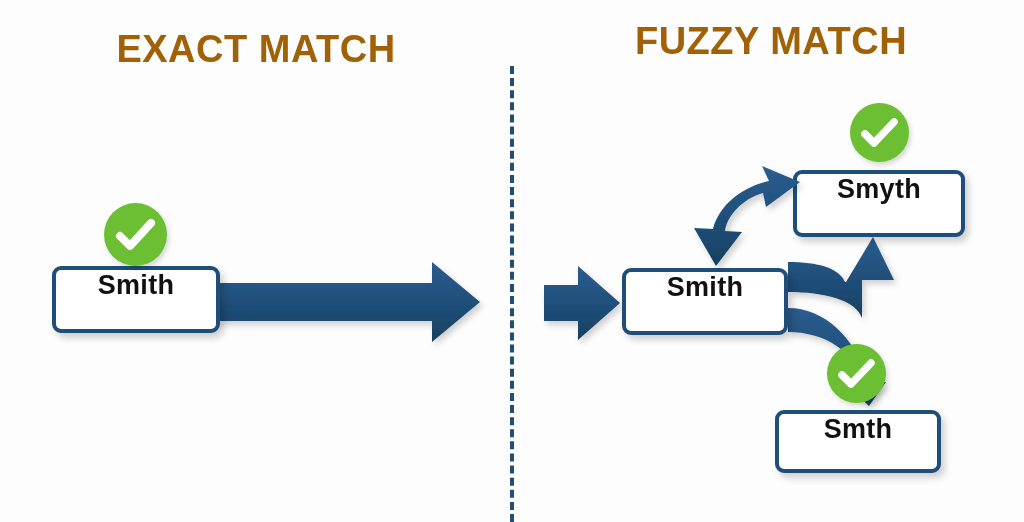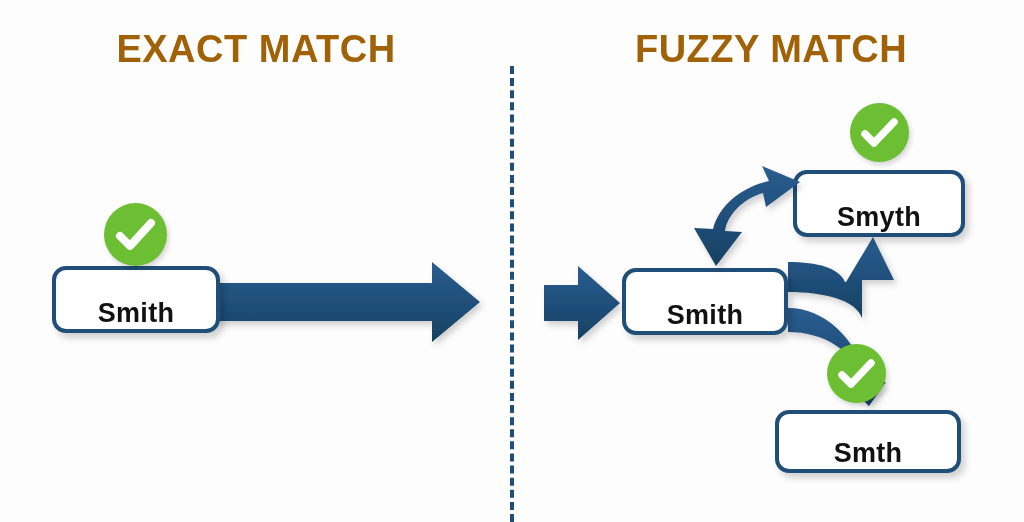--- a/index.html
+++ b/index.html
@@ -26,56 +26,56 @@
     font-size: 38px;
     font-weight: bold;
     color: #a16207;
     letter-spacing: 0.5px;
     text-align: center;
     white-space: nowrap;
     transform: translateX(-50%);
     font-family: "Liberation Sans", sans-serif;
   }
   #title-exact { left: 256px; top: 28px; }
-  #title-fuzzy { left: 771px; top: 28px; text-align: right; }
+  #title-fuzzy { left: 771px; top: 20px; text-align: right; }
 
   
   #divider {
     position: absolute;
     left: 510px;
     top: 66px;
     width: 0;
     height: 456px;
     border-left: 4px dashed #1f4e79;
   }
 
   
   .name-box {
     position: absolute;
     background: #ffffff;
     border: 4px solid #1f4e79;
-    border-radius: 14px;
+    border-radius: 9px;
     box-shadow: 4px 5px 7px rgba(0,0,0,0.18);
     display: flex;
-    align-items: flex-end;
+    align-items: flex-start;
     justify-content: center;
     box-sizing: border-box;
     z-index: 5;
   }
   .name-box span {
     font-size: 27px;
     font-weight: bold;
     color: #111111;
     letter-spacing: 0.3px;
     font-family: "Liberation Sans", sans-serif;
   }
   #box-exact-smith { left: 52px;  top: 266px; width: 168px; height: 67px; }
   #box-fuzzy-smith { left: 622px; top: 268px; width: 166px; height: 67px; }
   #box-fuzzy-smyth { left: 793px; top: 170px; width: 172px; height: 67px; }
-  #box-fuzzy-smth  { left: 775px; top: 410px; width: 186px; height: 63px; }
+  #box-fuzzy-smth  { left: 775px; top: 410px; width: 166px; height: 63px; }
 
   
   .check-badge {
     position: absolute;
     border-radius: 50%;
     background: #6cbe33;
     box-shadow: 2px 3px 5px rgba(0,0,0,0.16);
     z-index: 20;
   }
   .check-badge svg { display: block; }

